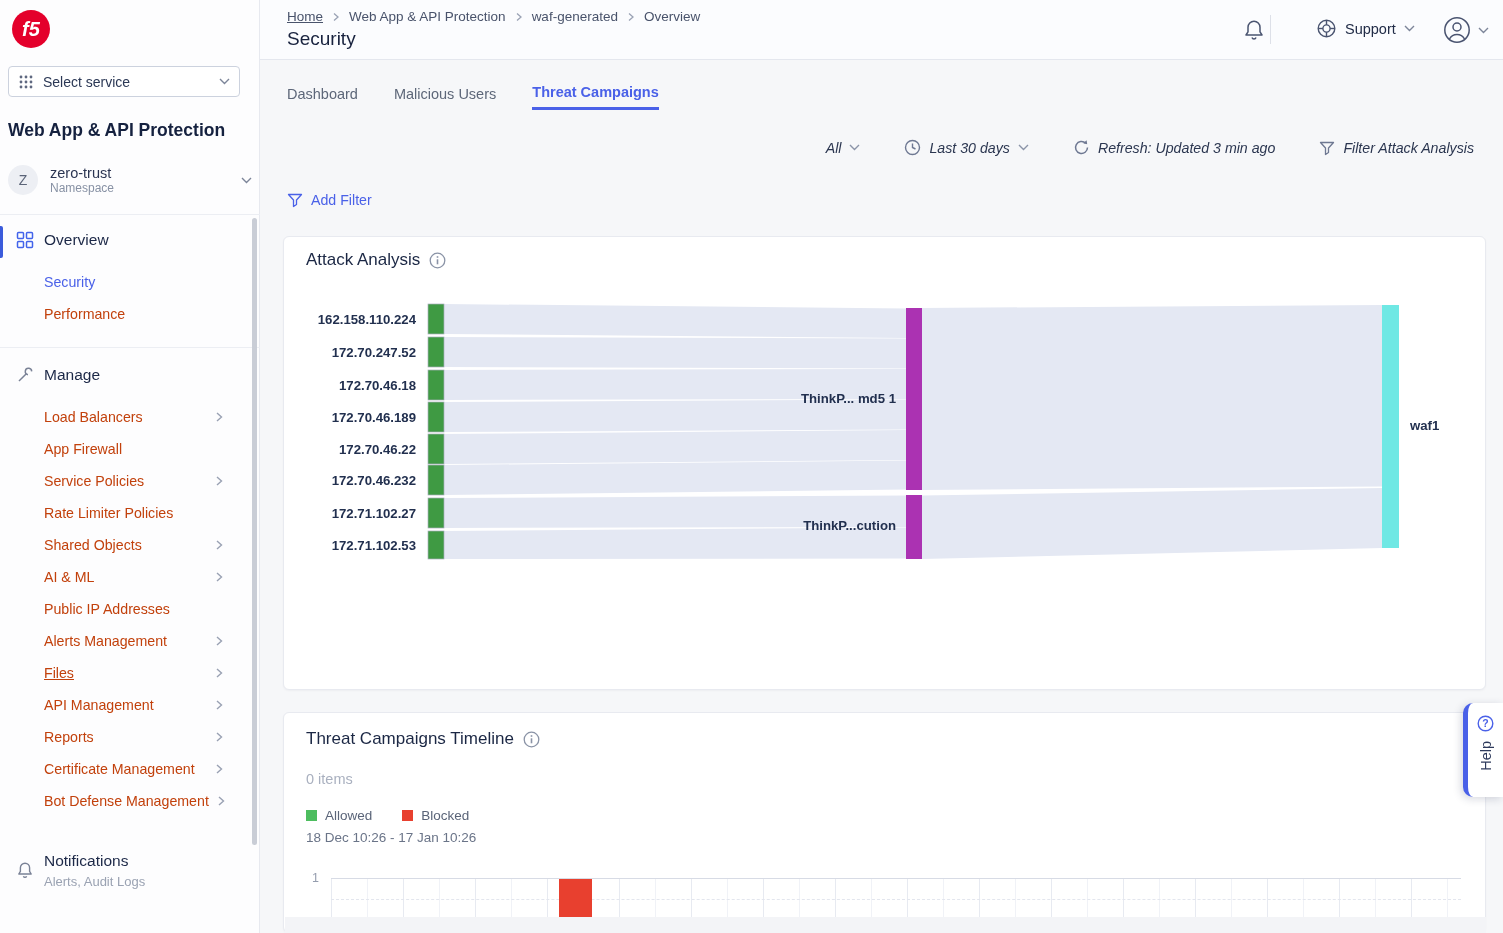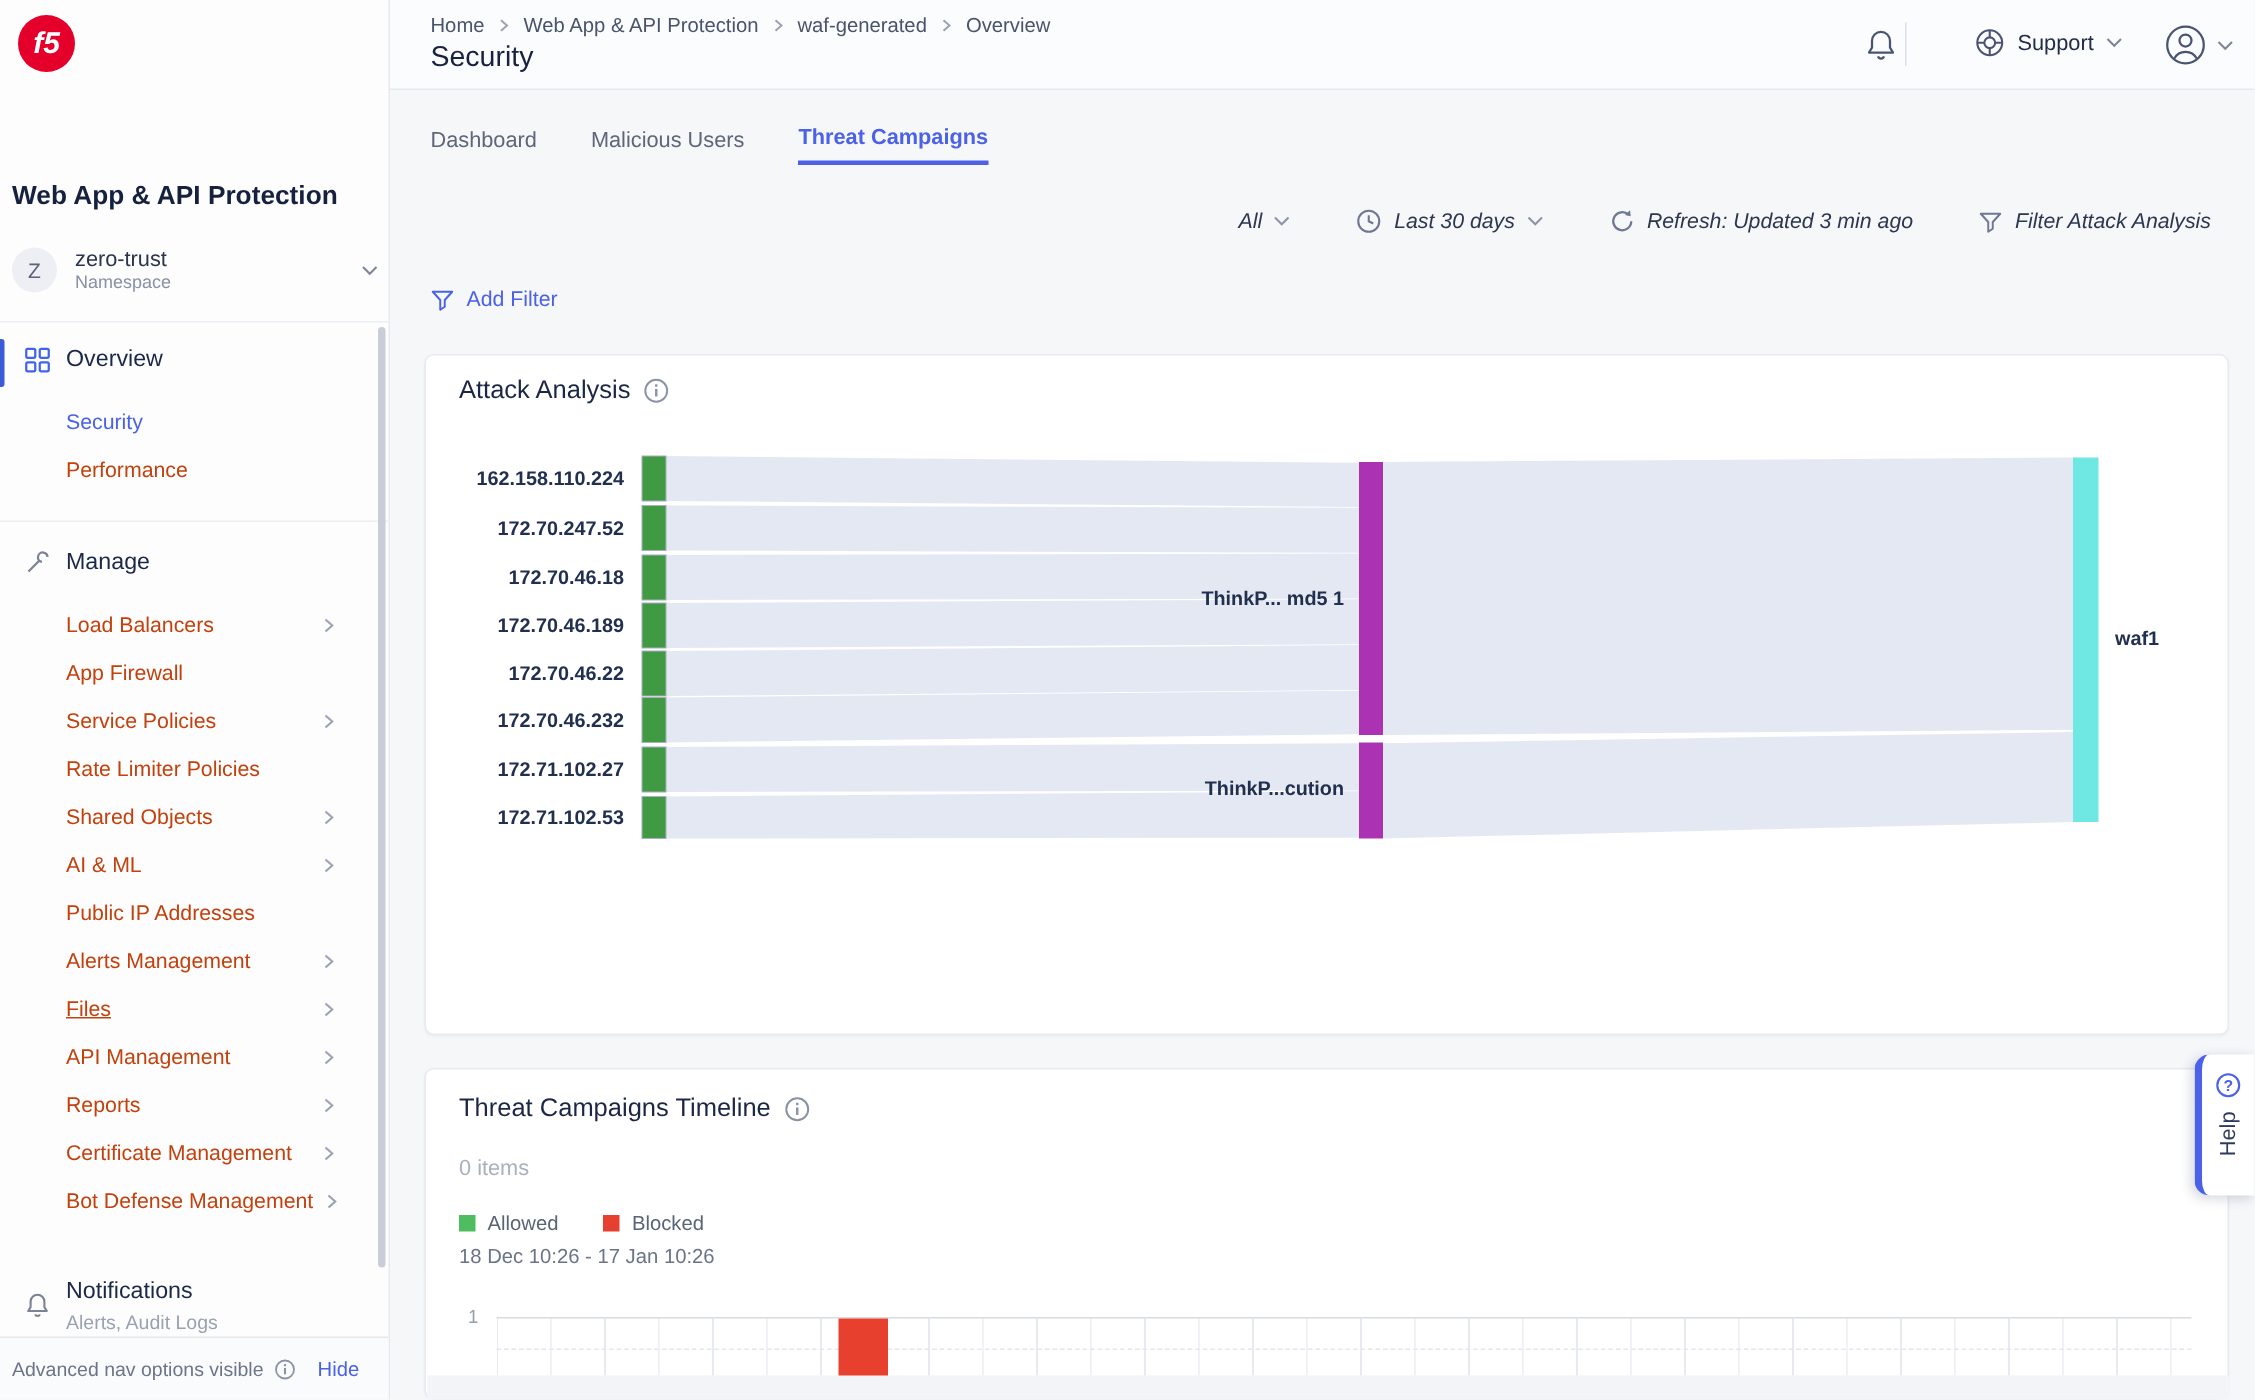--- a/index.html
+++ b/index.html
@@ -67,20 +67,39 @@
   .flexrow { display:flex; align-items:center; }
 </style>
 </head>
 <body>
 
 <aside id="sidebar">
   <div class="abs logo-circle" style="left:12px; top:10px;">
     <span>f5</span>
   </div>
 
+  <div class="abs select-btn" style="left:8px; top:66px;">
+    <svg width="16" height="16" viewBox="0 0 16 16">
+      <g fill="#5f6880">
+        <circle cx="3" cy="3" r="1.4"></circle>
+          <circle cx="8" cy="3" r="1.4"></circle>
+          <circle cx="13" cy="3" r="1.4"></circle>
+        <circle cx="3" cy="8" r="1.4"></circle>
+          <circle cx="8" cy="8" r="1.4"></circle>
+          <circle cx="13" cy="8" r="1.4"></circle>
+        <circle cx="3" cy="13" r="1.4"></circle>
+          <circle cx="8" cy="13" r="1.4"></circle>
+          <circle cx="13" cy="13" r="1.4"></circle>
+      </g>
+    </svg>
+    <span style="flex:1;">Select service</span>
+    <svg width="11" height="7" viewBox="0 0 11 7">
+      <polyline points="1,1 5.5,5.5 10,1" fill="none" stroke="#7c8599" stroke-width="1.4"></polyline>
+    </svg>
+  </div>
 
   <div class="abs prod-title" style="left:8px; top:120px;">Web App &amp; API Protection</div>
 
   <div class="abs flexrow" style="left:8px; top:158px; width:244px; height:44px; gap:12px; cursor:pointer;">
     <div class="ns-avatar">Z</div>
     <div style="flex:1;">
       <div style="font-size:14.5px; color:#2b3552;">zero-trust</div>
       <div style="font-size:12px; color:#8791a4;">Namespace</div>
     </div>
     <svg width="11" height="7" viewBox="0 0 11 7">
@@ -169,34 +188,25 @@
     <svg width="18" height="19" viewBox="0 0 18 19">
       <path d="M9 2.2 a4.6 4.6 0 0 0 -4.6 4.6 v3.6 l-1.6 2.6 h12.4 l-1.6 -2.6 v-3.6 a4.6 4.6 0 0 0 -4.6 -4.6 z" fill="none" stroke="#7a8296" stroke-width="1.4" stroke-linejoin="round"></path>
       <path d="M7.4 15.2 a1.7 1.7 0 0 0 3.2 0" fill="none" stroke="#7a8296" stroke-width="1.4"></path>
     </svg>
     <div>
       <div class="nav-head">Notifications</div>
       <div style="font-size:13px; color:#9aa2b2; margin-top:4px;">Alerts, Audit Logs</div>
     </div>
   </div>
 
-  <div class="abs flexrow" style="left:0; top:891px; width:259px; height:42px; background:#fafbfc; border-top:1px solid #e6e8ee; padding:0 8px; gap:7px;">
-    <span style="font-size:13px; color:#6b7489;">Advanced nav options visible</span>
-    <svg width="14" height="14" viewBox="0 0 14 14">
-      <circle cx="7" cy="7" r="6" fill="none" stroke="#8a93a6" stroke-width="1.2"></circle>
-      <rect x="6.3" y="6" width="1.4" height="4.2" fill="#8a93a6"></rect>
-        <rect x="6.3" y="3.4" width="1.4" height="1.4" fill="#8a93a6"></rect>
-    </svg>
-    <span style="font-size:13.5px; color:#4a61e8; margin-left:8px; cursor:pointer;">Hide</span>
-  </div>
 </aside>
 
 <header id="header">
   <div class="abs flexrow" style="left:27px; top:9px; gap:9px;">
-    <span class="crumb" style="cursor:pointer;">Home</span>
+    <span class="crumb" style="text-decoration:underline; cursor:pointer;">Home</span>
     <svg width="8" height="10" viewBox="0 0 8 10">
         <polyline points="2,1.5 6,5 2,8.5" fill="none" stroke="#9aa2b4" stroke-width="1.3"></polyline>
       </svg>
     <span class="crumb" style="cursor:pointer;">Web App &amp; API Protection</span>
     <svg width="8" height="10" viewBox="0 0 8 10">
         <polyline points="2,1.5 6,5 2,8.5" fill="none" stroke="#9aa2b4" stroke-width="1.3"></polyline>
       </svg>
     <span class="crumb" style="cursor:pointer;">waf-generated</span>
     <svg width="8" height="10" viewBox="0 0 8 10">
         <polyline points="2,1.5 6,5 2,8.5" fill="none" stroke="#9aa2b4" stroke-width="1.3"></polyline>

